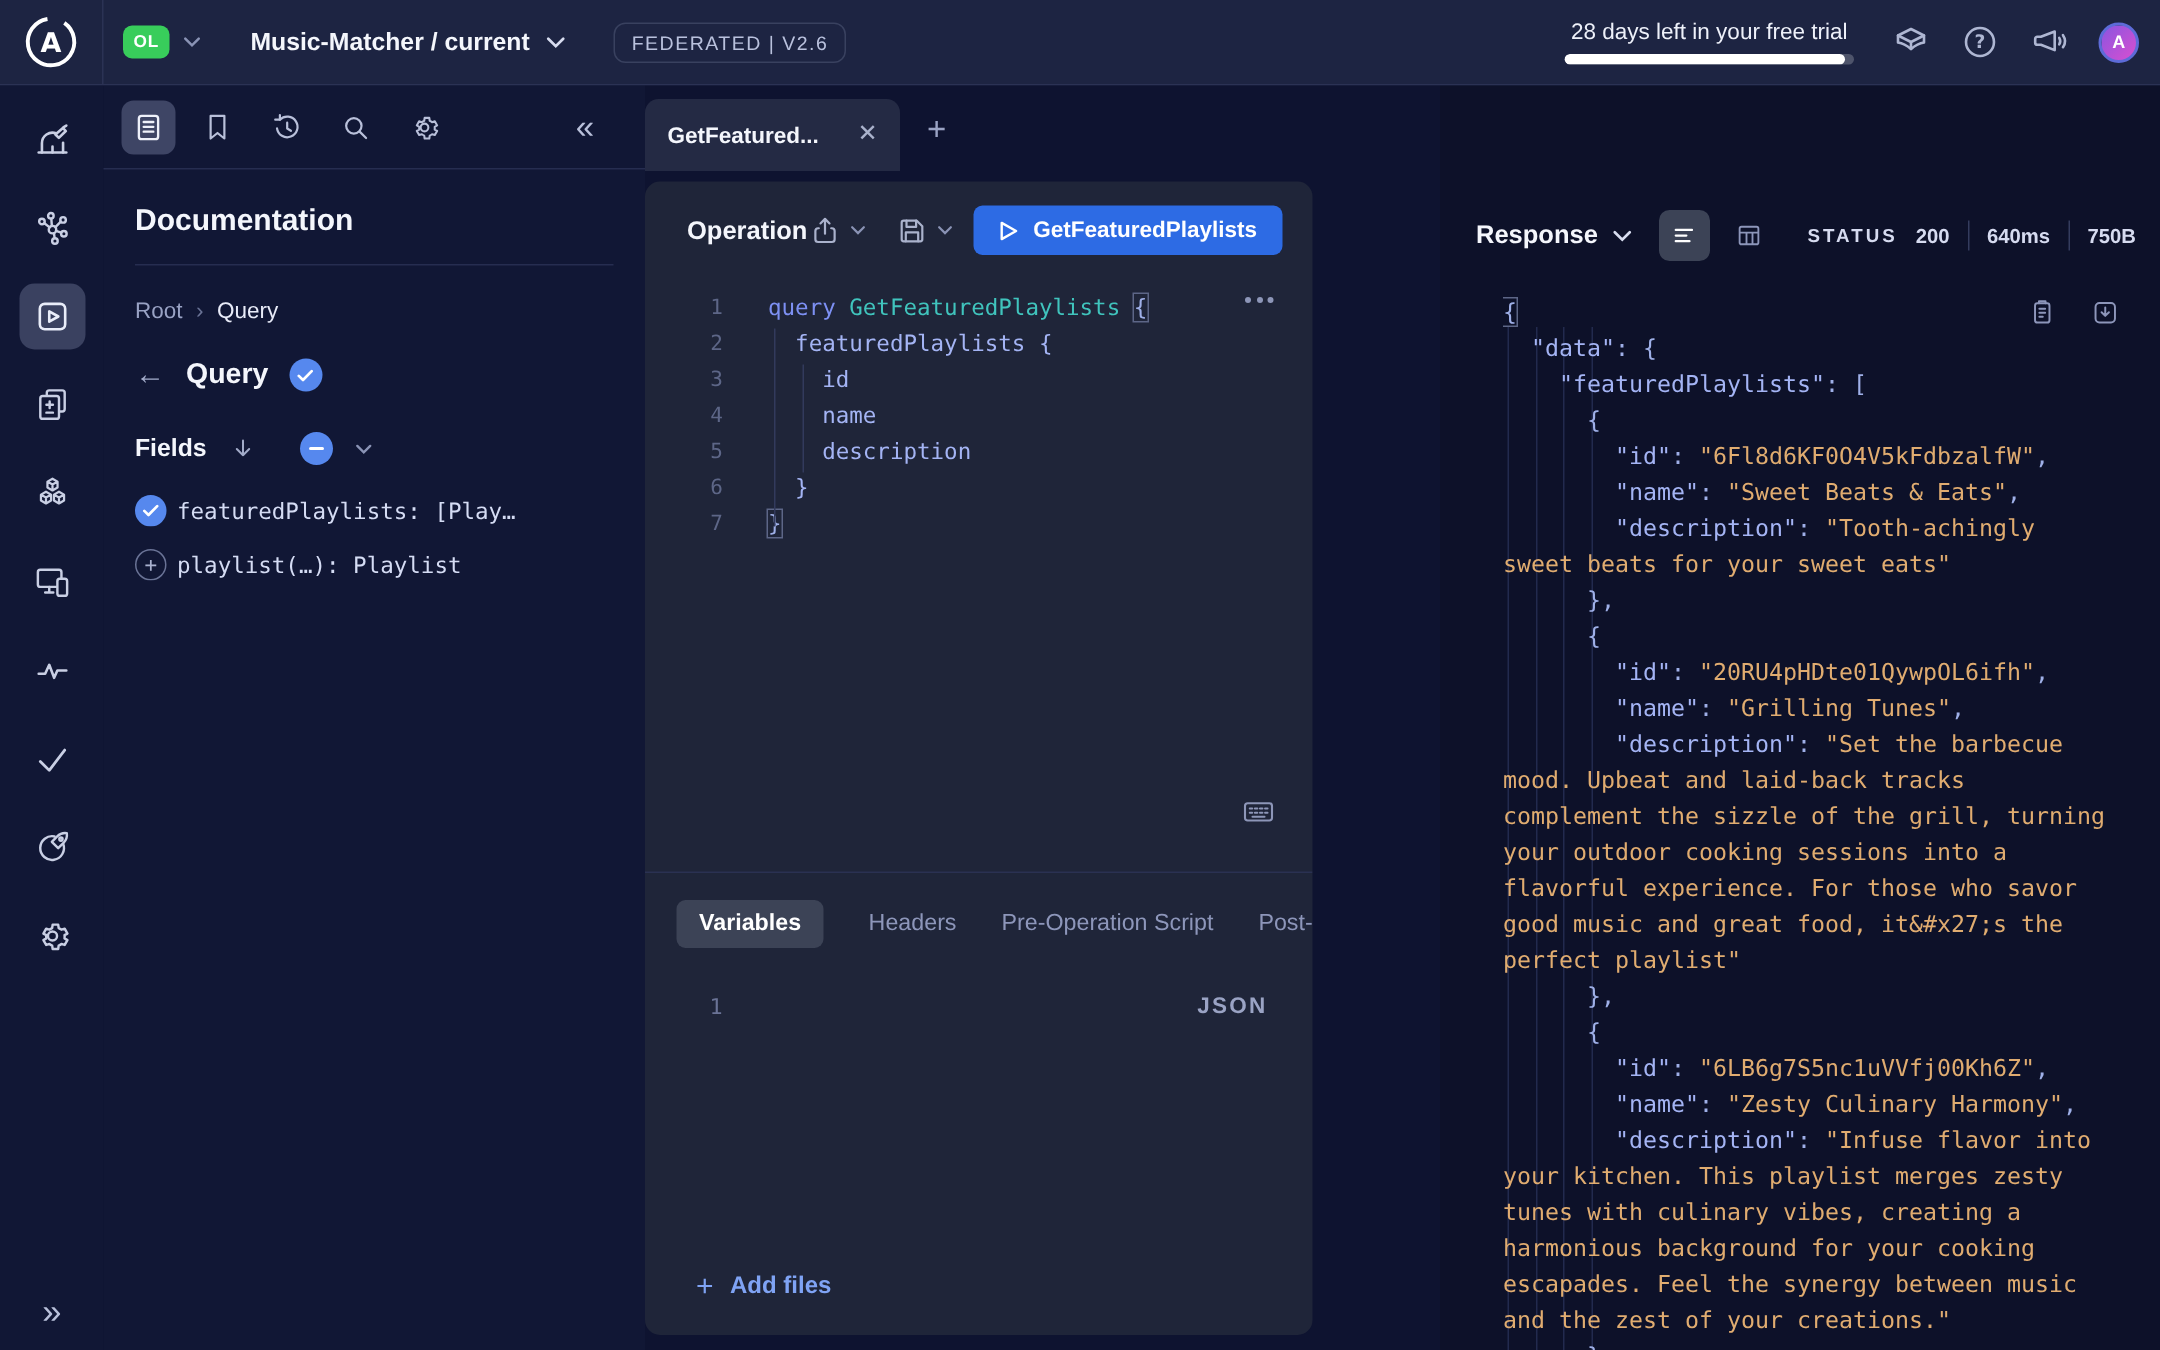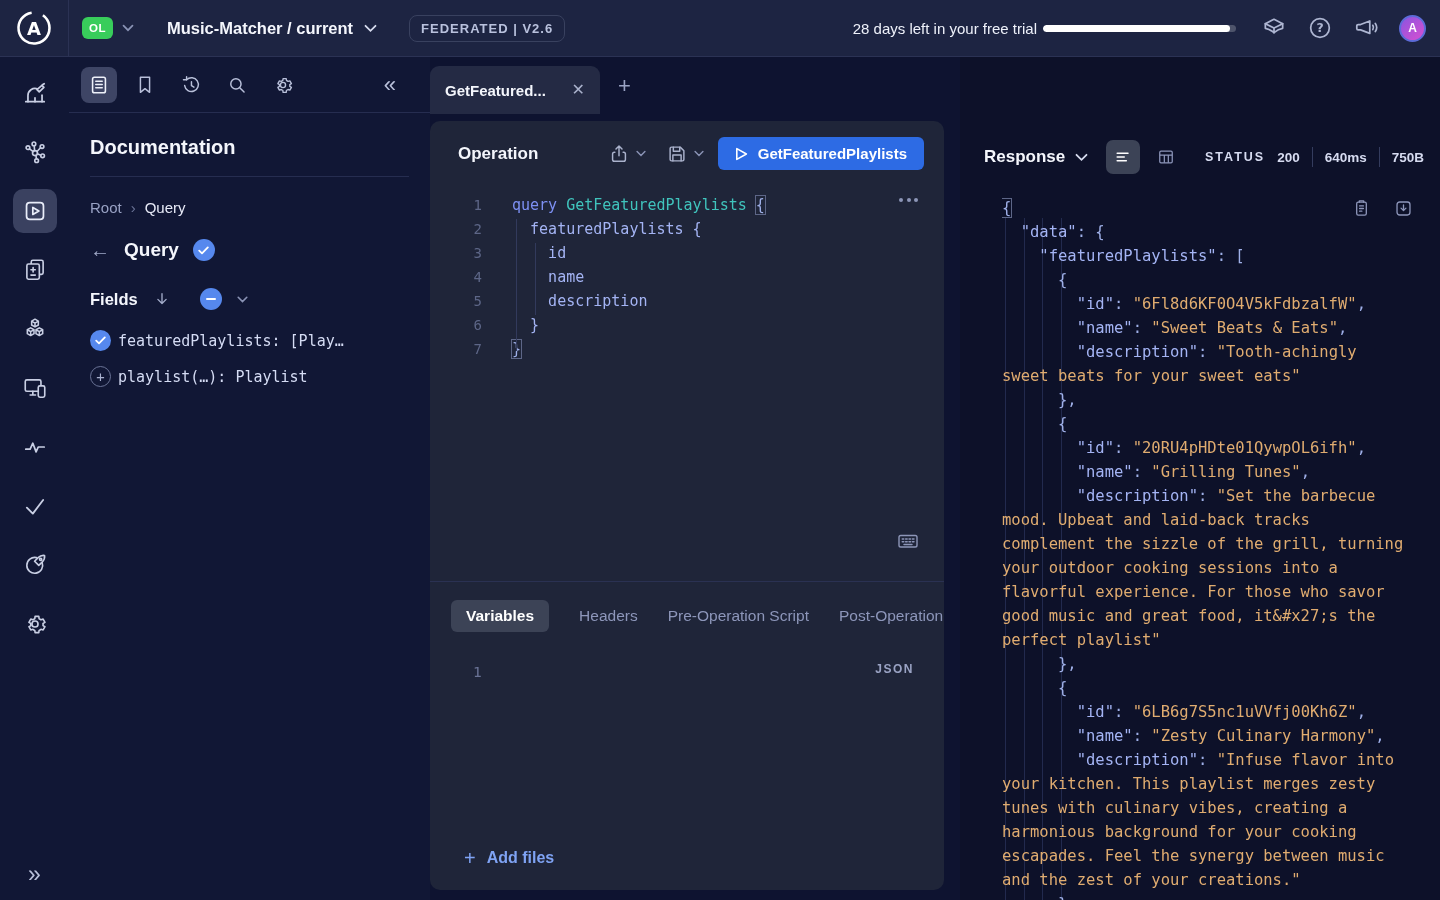--- a/index.html
+++ b/index.html
@@ -23,24 +23,24 @@
   .org-badge {
     margin-left:13px; background:#38cd5b; color:#fff; font-weight:bold;
     font-size:11.5px; border-radius:6px; padding:5px 7px; letter-spacing:.5px;
   }
   .chev { color:#8a93b5; }
   .chev svg { display:block; }
   .graph-title { margin-left:33px; font-size:16.5px; font-weight:bold; }
   .title-chev { margin-left:11px; }
   .fed-badge {
     margin-left:32px; border:1.5px solid #39415f; border-radius:8px;
-    color:#b9c1dd; font-size:13px; font-weight:bold; letter-spacing:1px;
+    color:#b9c1dd; font-size:13px; font-weight:normal; letter-spacing:1px;
     padding:5px 11px;
   }
-  .trial { margin-left:auto; display:flex; flex-direction:row; align-items:center; gap:6px; }
+  .trial { margin-left:auto; display:flex; flex-direction:column; align-items:center; gap:6px; }
   .trial-text { font-size:15px; color:#eef1fa; white-space:nowrap; }
   .trial-track { width:193px; height:7px; border-radius:4px; background:rgba(255,255,255,.22); overflow:hidden; }
   .trial-fill { height:100%; background:#fff; border-radius:4px; }
   .topbar-icons { display:flex; align-items:center; gap:20px; margin:0 14px 0 25px; color:#aeb6d2; }
   .avatar {
     width:27px; height:27px; border-radius:50%;
     background:linear-gradient(135deg,#8a55e0,#d84fd0);
     border:2px solid #5d6bd8;
     display:flex; align-items:center; justify-content:center;
     color:#fff; font-size:12px; font-weight:bold;
@@ -97,21 +97,21 @@
   .center { position:absolute; top:57px; left:430px; width:530px; bottom:0; background:#0e1330; }
   .tab {
     position:absolute; top:9px; left:0; width:170px; height:48px;
     background:#242a44; border-radius:9px 9px 0 0;
     display:flex; align-items:center; padding:0 15px;
   }
   .tab-label { font-size:15px; font-weight:bold; flex:1; white-space:nowrap; overflow:hidden; }
   .tab-close { color:#aab2cc; font-size:16px; line-height:1; }
   .new-tab { position:absolute; top:18px; left:188px; color:#9aa3c4; font-size:22px; line-height:1; }
   .op-card {
-    position:absolute; top:64px; left:0; width:514px; bottom:10px;
+    position:absolute; top:64px; left:0; width:445px; bottom:10px;
     background:#1f2539; border-radius:10px; overflow:hidden;
     display:flex; flex-direction:column;
   }
   .op-header { display:flex; align-items:center; padding:16px 20px 14px 28px; flex:none; }
   .op-title { font-size:17px; font-weight:bold; }
   .op-actions { display:flex; align-items:center; gap:8px; margin-left:auto; color:#aab2cc; }
   .act-group { display:flex; align-items:center; gap:6px; }
   .run-btn {
     margin-left:14px; background:#2d6be4; border:none; border-radius:6px;
     color:#fff; font-weight:bold; font-size:15px; font-family:inherit;
@@ -130,21 +130,21 @@
   .kebab i { width:4px; height:4px; border-radius:50%; background:#8d96b8; }
   .kbd-icon { position:absolute; right:24px; bottom:28px; color:#8d96b8; }
   .sub-tabs {
     border-top:1px solid #2a3152; display:flex; align-items:center; gap:30px;
     padding:18px 0 14px 21px; white-space:nowrap; flex:none;
   }
   .sub-tab { font-size:15.5px; color:#8d96ba; }
   .sub-tab.active { background:#3c4356; color:#fff; font-weight:bold; border-radius:6px; padding:7px 15px; }
   .vars { position:relative; flex:1; }
   .vars-num { position:absolute; top:18px; left:43px; font-family:"DejaVu Sans Mono",monospace; font-size:14.5px; color:#6a7396; }
-  .vars-mode { position:absolute; top:16px; right:30px; font-size:12px; letter-spacing:1.5px; color:#9aa3c4; font-weight:bold;margin-left:44px; }
+  .vars-mode { position:absolute; top:16px; right:30px; font-size:15px; letter-spacing:1.5px; color:#9aa3c4; font-weight:bold;margin-left:44px; }
   .add-files { position:absolute; bottom:22px; left:34px; display:flex; align-items:center; gap:11px; color:#7fa3f4; font-size:16px; font-weight:bold; }
   .add-plus { font-size:20px; font-weight:normal; line-height:1; }
 
   
   .response { position:absolute; top:57px; left:960px; right:0; bottom:0; background:#0d1129; }
   .resp-header { display:flex; align-items:center; padding:83px 16px 0 24px; }
   .resp-title { font-size:17px; font-weight:bold; }
   .resp-chev { margin-left:10px; }
   .view-toggle { display:flex; margin-left:18px; gap:9px; }
   .view-btn { width:34px; height:34px; display:flex; align-items:center; justify-content:center; border-radius:7px; color:#8d96ba; }

